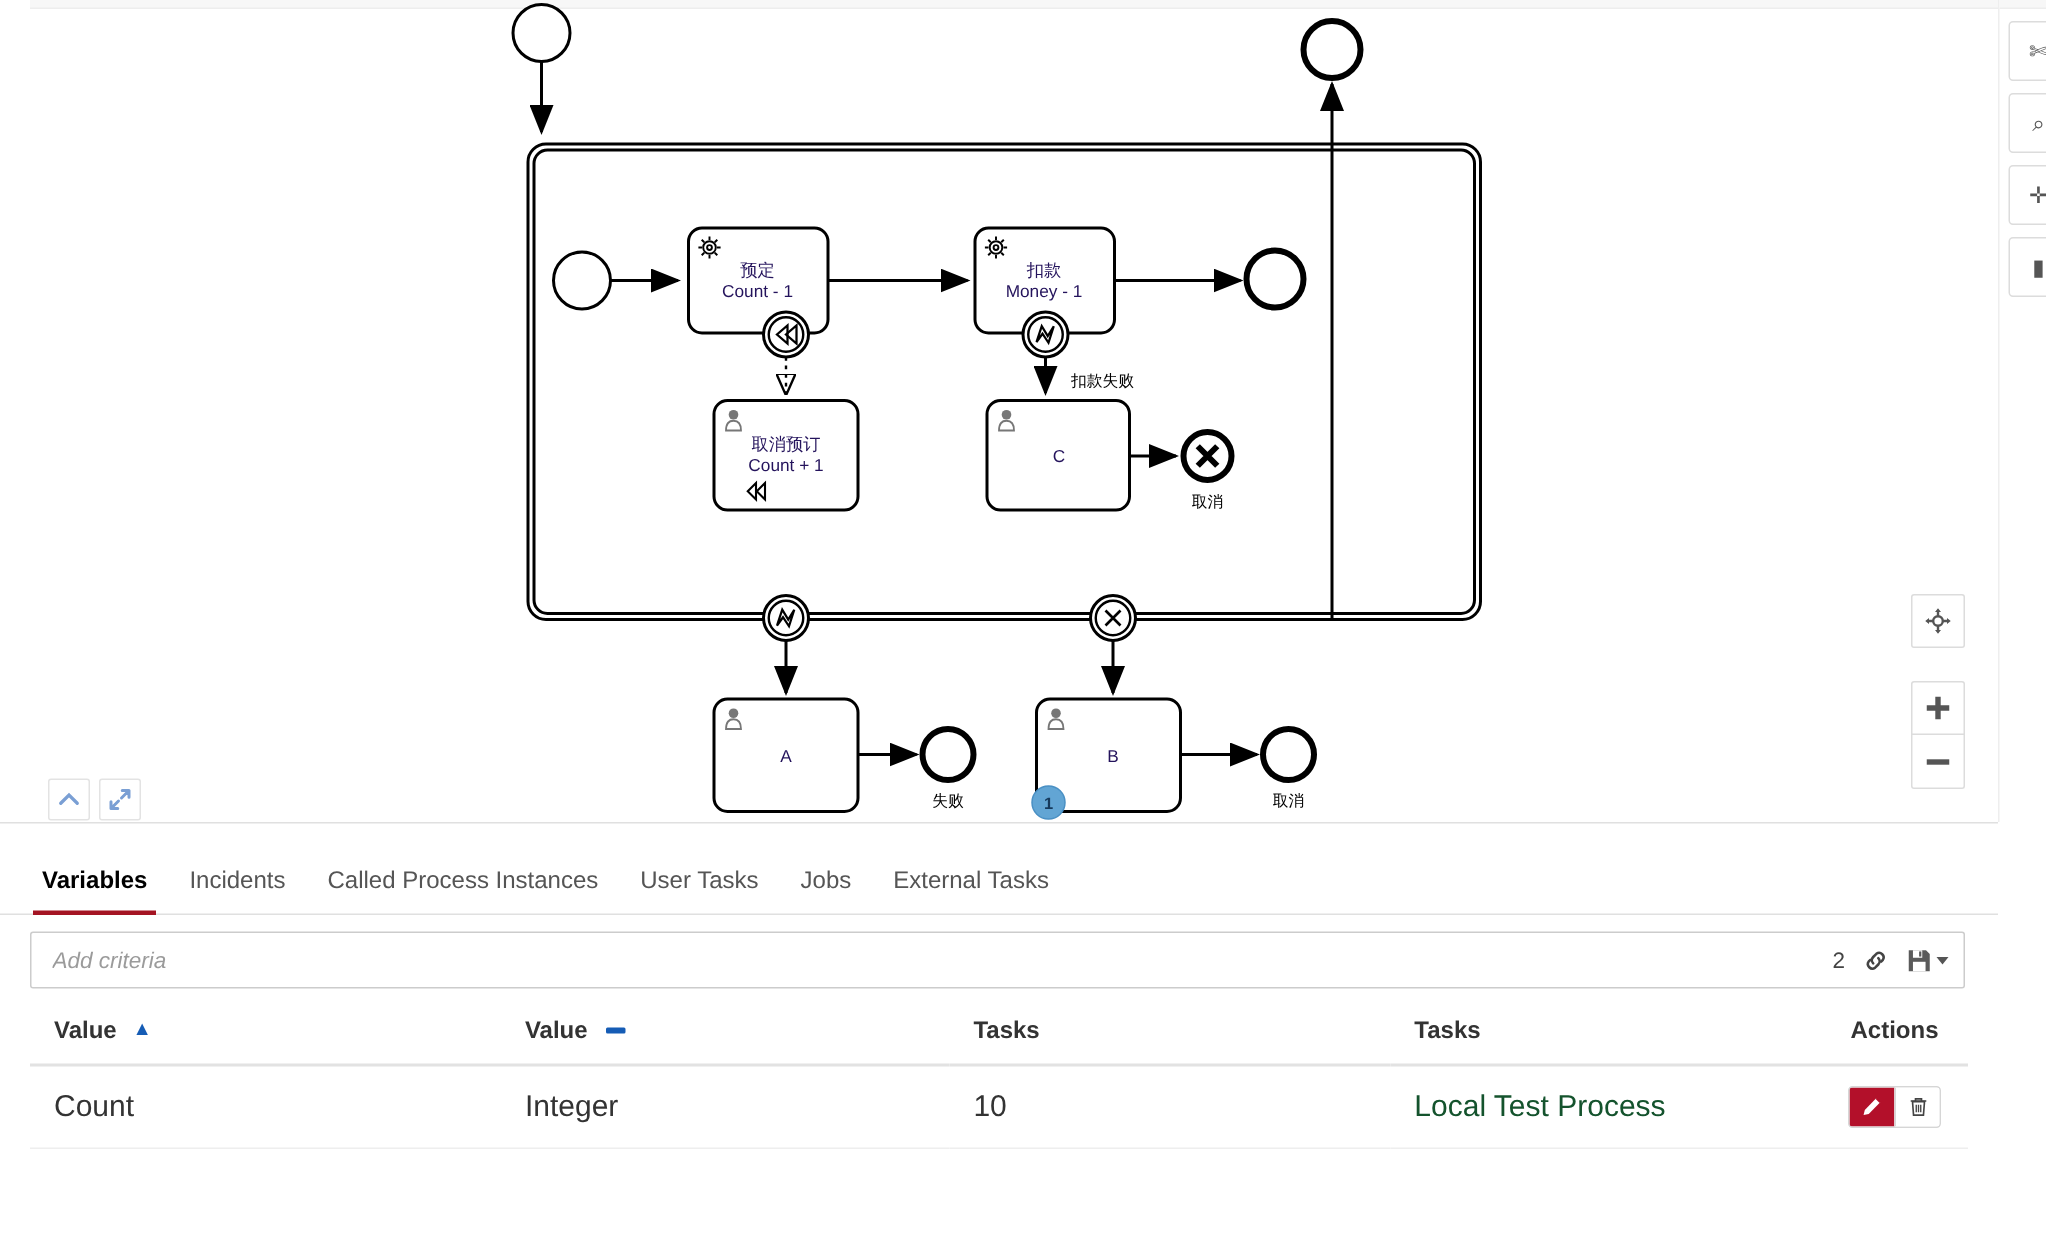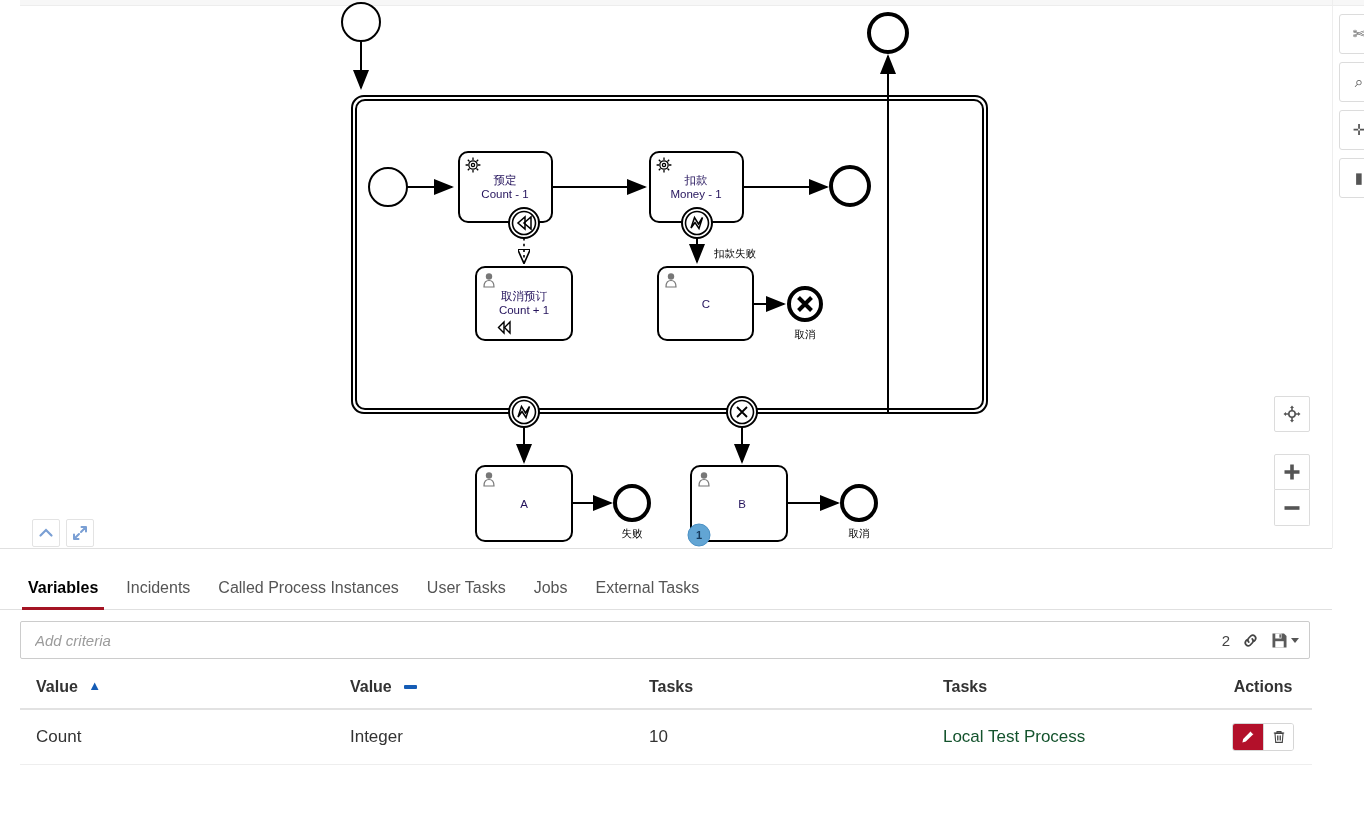--- a/index.html
+++ b/index.html
@@ -103,21 +103,21 @@
   
   .table-wrap { position:absolute; left:0; top:668px; width:1332px; }
   table.vars { width:1292px; margin-left:20px; border-collapse:collapse; }
   table.vars th {
     text-align:left; font-size:16px; color:#333; font-weight:bold;
     padding:10px 0 12px 16px; border-bottom:2px solid #e2e2e2;
     white-space:nowrap;
   }
   table.vars th.actions-col { text-align:center; padding-right:18px; }
   table.vars td {
-    font-size:17px; color:#333; padding:13px 0 13px 16px;
+    font-size:20px; color:#333; padding:13px 0 13px 16px;
     border-bottom:1px solid #eeeeee;
   }
   table.vars td.actions-cell { text-align:right; padding-right:18px; }
   .scope-link { color:#14532d; cursor:pointer; }
   .sort-caret { display:inline-block; margin-left:6px; color:#155cb5; font-size:13px; vertical-align:2px;}
   .type-dash {
     display:inline-block; width:13px; height:4px; background:#155cb5;
     margin-left:8px; vertical-align:3px; border-radius:1px;
   }
   .act-group { display:inline-flex; border:1px solid #d6d6d6; border-radius:3px; overflow:hidden; }

